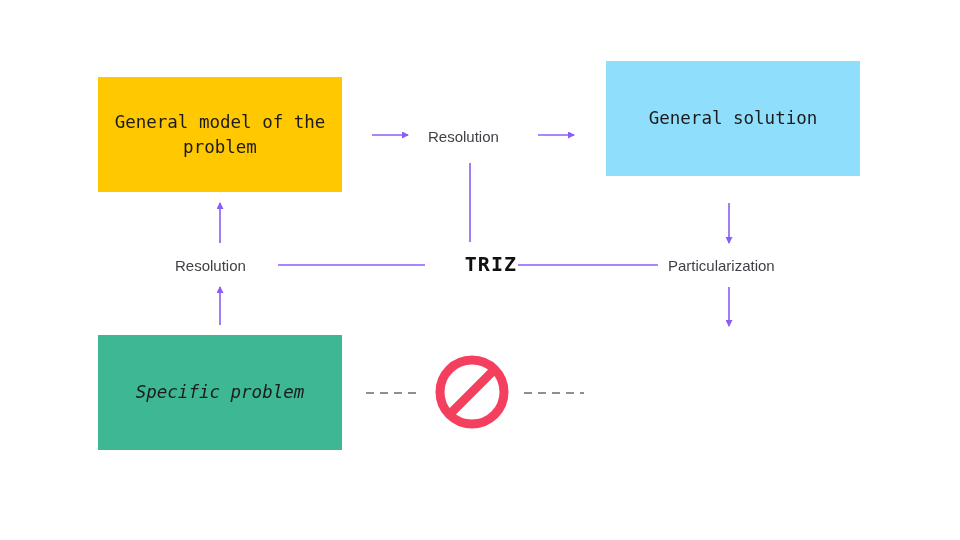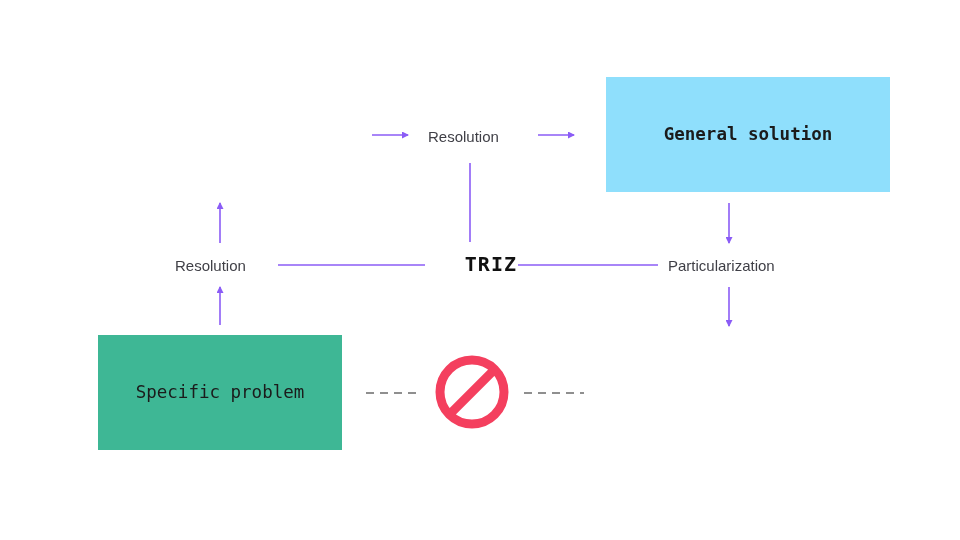--- a/index.html
+++ b/index.html
@@ -29,27 +29,27 @@
     color: #1b1b1b;
     letter-spacing: 0px;
     box-sizing: border-box;
     padding: 0 14px;
   }
   #box-general-problem {
     left: 98px;  top: 77px;  width: 244px; height: 115px;
     background: #ffc800;
   }
   #box-general-solution {
-    left: 606px; top: 77px;  width: 284px; height: 115px;
+    left: 606px; top: 61px;  width: 254px; height: 115px;
     background: #8fdffc;
-    font-weight: bold;
   }
   #box-specific-problem {
     left: 98px;  top: 335px; width: 244px; height: 115px;
     background: #3eb795;
+    font-style: italic;
   }
   #box-specific-solution {
     left: 606px; top: 335px; width: 247px; height: 115px;
     background: #fca3c3;
   }
 
   
   #triz-label {
     position: absolute;
     left: 425px;
@@ -123,20 +123,26 @@
     <line x1="220" y1="243" x2="220" y2="203" stroke="#8b5cf6" stroke-width="1.6" marker-end="url(#ah-up)"></line>
     <line x1="220" y1="325" x2="220" y2="287" stroke="#8b5cf6" stroke-width="1.6" marker-end="url(#ah-up)"></line>
 
     <line x1="729" y1="203" x2="729" y2="243" stroke="#8b5cf6" stroke-width="1.6" marker-end="url(#ah-down)"></line>
     <line x1="729" y1="287" x2="729" y2="326" stroke="#8b5cf6" stroke-width="1.6" marker-end="url(#ah-down)"></line>
 
     <line x1="366" y1="393" x2="422" y2="393" stroke="#6b6b6b" stroke-width="1.6" stroke-dasharray="8 6"></line>
     <line x1="524" y1="393" x2="584" y2="393" stroke="#6b6b6b" stroke-width="1.6" stroke-dasharray="8 6"></line>
   </svg>
 
+  <div class="box" id="box-general-problem">
+    <span>
+      <span>General model of the</span><br>
+      <span>problem</span>
+    </span>
+  </div>
 
   <div class="box" id="box-general-solution">
     <span>General solution</span>
   </div>
 
   <div class="box" id="box-specific-problem">
     <span>Specific problem</span>
   </div>
 
 

